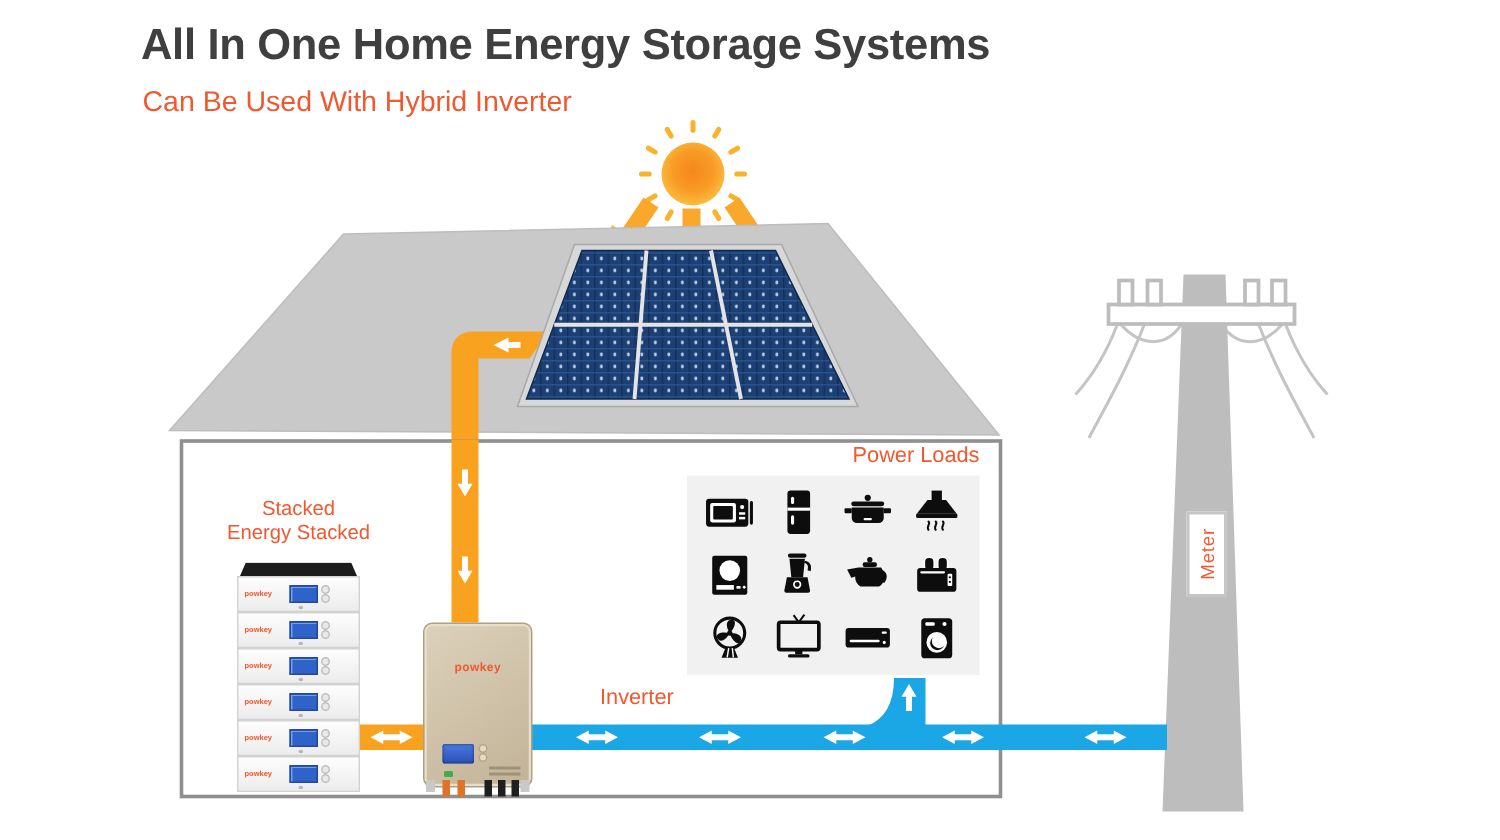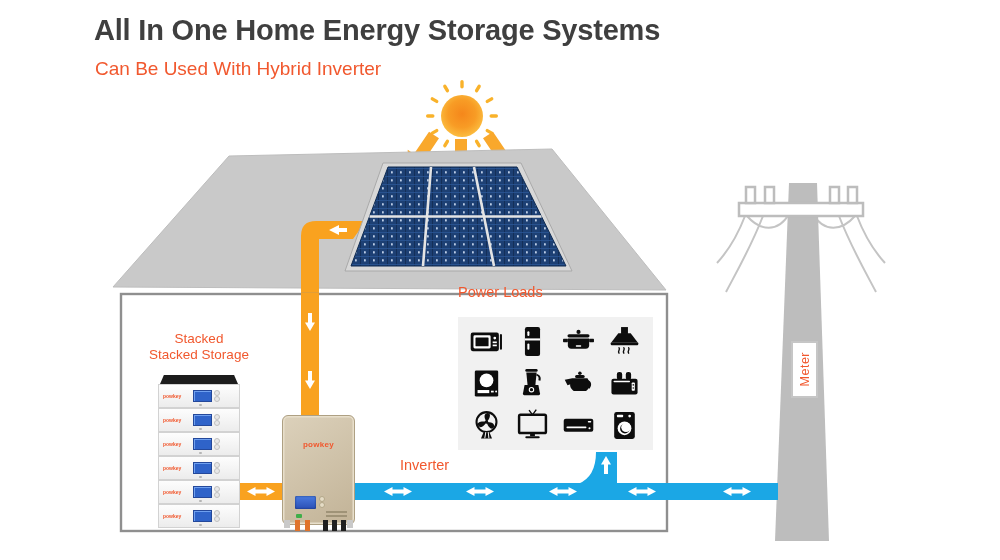--- a/index.html
+++ b/index.html
@@ -10,21 +10,21 @@
   .polep{fill:var(--pole-gray,#BDBDBD);}
   .po{fill:var(--pipe-orange,#F9A21F);}
   .pb{fill:var(--pipe-blue,#1BA7E5);}
 
   .title{position:absolute;left:94px;top:14px;font-size:29px;font-weight:700;
          color:var(--title,#3F3F3F);letter-spacing:-0.2px;}
   .subtitle{position:absolute;left:95px;top:58px;font-size:19px;color:var(--accent,#F1582E);text-align:right;}
   .lbl{position:absolute;color:var(--accent,#F1582E);}
   .stackedl{left:138px;top:331px;width:122px;text-align:center;font-size:13.5px;
             line-height:1.15;white-space:pre-line;}
-  .ploadsl{left:458px;top:284px;width:195px;text-align:left;font-size:14.5px;}
+  .ploadsl{left:458px;top:296px;width:195px;text-align:right;font-size:14.5px;}
   .invl{left:364px;top:457px;font-size:14.5px;margin-left:36px;}
 
   .panel{position:absolute;left:458px;top:317px;width:195px;height:133px;background:#F1F1F1;}
   .grid{display:grid;grid-template-columns:repeat(4,1fr);height:100%;box-sizing:border-box;
         padding:4px 6px;align-items:center;justify-items:center;}
   .appl-cell{display:flex;align-items:center;justify-content:center;}
   .appl{width:33px;height:33px;fill:#0d0d0d;}
 
   .bstack{position:absolute;left:158px;top:375px;width:82px;height:153px;}
   .bcap{position:absolute;left:2px;top:0;width:78px;height:9px;background:#1C1C1C;
@@ -247,21 +247,21 @@
       <use href="#p-dbl" transform="translate(563,491.5)"></use>
       <use href="#p-dbl" transform="translate(642,491.5)"></use>
       <use href="#p-dbl" transform="translate(737,491.5)"></use>
       <use href="#p-down" transform="translate(606,465) rotate(180)"></use>
     </g>
   </svg>
 
   <div class="title">All In One Home Energy Storage Systems</div>
   <div class="subtitle">Can Be Used With Hybrid Inverter</div>
   <div class="lbl stackedl">Stacked
-Stacked Storage</div>
+Energy Stacked</div>
   <div class="lbl ploadsl">Power Loads</div>
   <div class="lbl invl">Inverter</div>
 
   <div class="panel">
     <div class="grid">
         <div class="appl-cell">
           <svg class="appl" viewBox="0 0 48 48">
             <use href="#i-microwave"></use>
           </svg>
         </div>

